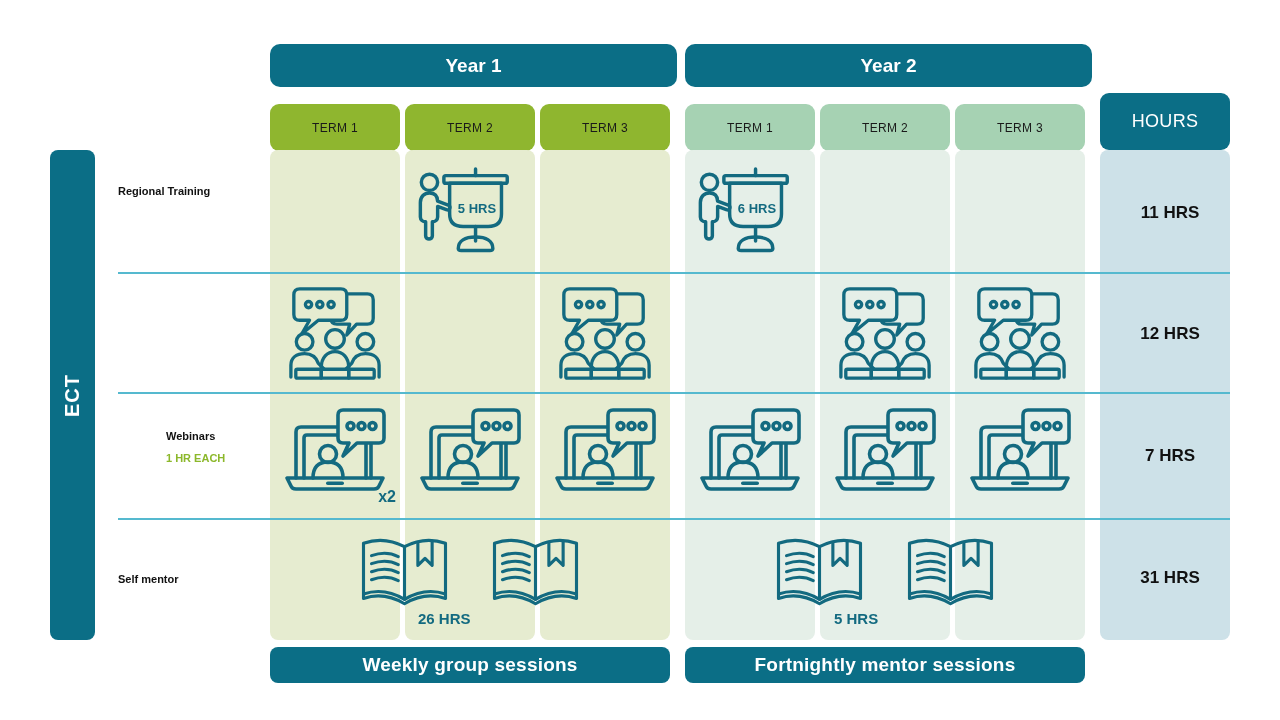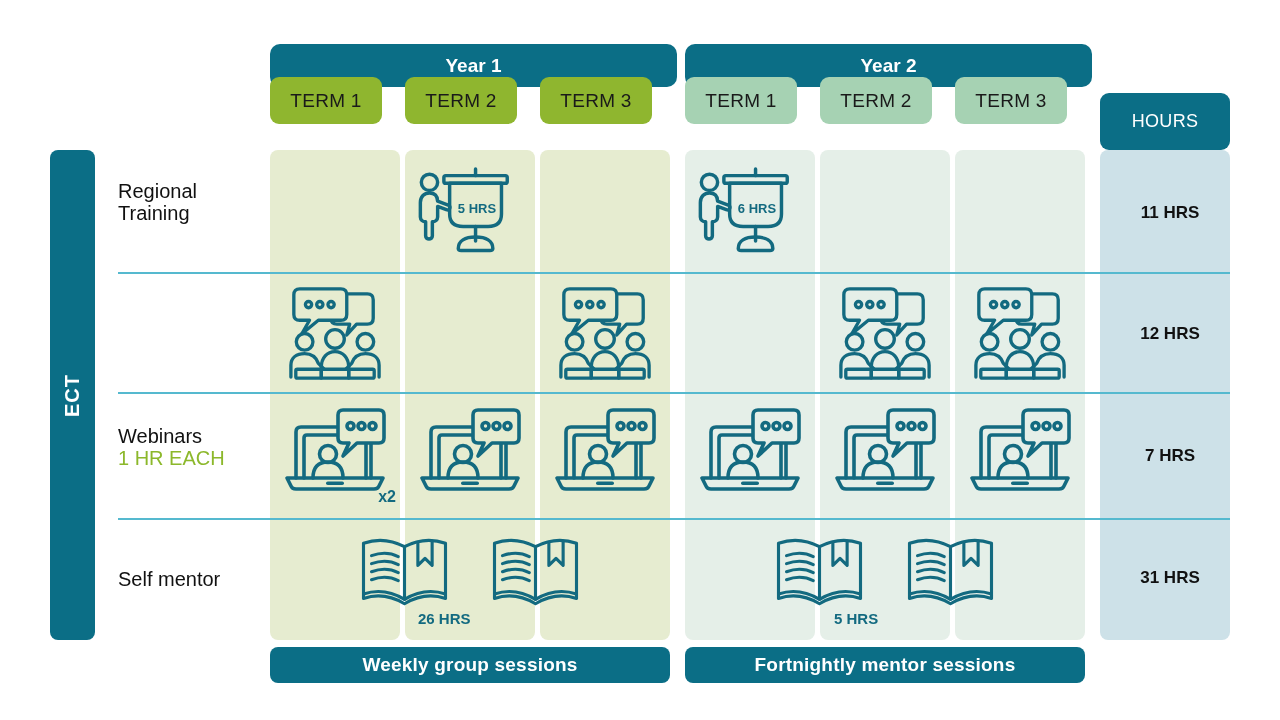--- a/index.html
+++ b/index.html
@@ -7,23 +7,23 @@
   .canvas { position:relative; width:1280px; height:720px; background:#ffffff; overflow:hidden; }
 
   
   .year-bar { position:absolute; top:44px; height:43px; width:407px; background:#0B6E86;
               border-radius:10px; color:#fff; font-weight:bold; font-size:19px;
               display:flex; align-items:center; justify-content:center; }
   .year-bar.y1 { left:270px; }
   .year-bar.y2 { left:685px; }
 
   
-  .term-chip { position:absolute; top:77px; height:47px; width:112px; border-radius:9px;
+  .term-chip { position:absolute; top:104px; height:47px; width:130px; border-radius:9px;
                display:flex; align-items:center; justify-content:center;
-               font-size:19px; color:#1a1a1a; letter-spacing:.3px; }
+               font-size:12px; color:#1a1a1a; letter-spacing:.3px; }
   .term-chip.g { background:#8FB62F; }
   .term-chip.m { background:#A6D2B3; }
   .t1 { left:270px; } .t2 { left:405px; } .t3 { left:540px; }
   .t4 { left:685px; } .t5 { left:820px; } .t6 { left:955px; }
   .hours-chip { position:absolute; top:93px; left:1100px; width:130px; height:57px;
                 background:#0B6E86; border-radius:9px; color:#fff; font-size:18px;
                 display:flex; align-items:center; justify-content:center; letter-spacing:.3px; }
 
   
   .ect-bar { position:absolute; left:50px; top:150px; width:45px; height:490px;
@@ -34,23 +34,23 @@
   .strip { position:absolute; top:150px; height:490px; width:130px; border-radius:8px; z-index:1; }
   .strip.y1 { background:#E6ECD0; }
   .strip.y2 { background:#E5EFE8; }
   .strip.hrs { background:#CDE1E8; left:1100px; }
 
   
   .divider { position:absolute; left:118px; width:1112px; height:2px; background:#55B9CF; z-index:2; }
   .d1 { top:272px; } .d2 { top:392px; } .d3 { top:518px; }
 
   
-  .row-label { position:absolute; left:118px; width:138px; font-size:20px; font-weight:normal;
+  .row-label { position:absolute; left:118px; width:138px; font-size:11px; font-weight:bold;
                color:#111; line-height:22px; z-index:3; }
-  .rl1 { top:180px; } .rl2 { top:300px; } .rl3 { top:425px; } .rl4 { top:568px; }
+  .rl1 { top:180px; } .rl2 { top:300px; } .rl3 { top:425px;margin-left:48px; } .rl4 { top:568px; }
   .sub-label { color:#8CB82B; }
 
   
   .hours-val { position:absolute; left:1100px; width:140px; text-align:center;
                font-size:17px; font-weight:bold; color:#111; z-index:3; }
   .hv1 { top:203px; } .hv2 { top:324px; } .hv3 { top:446px; } .hv4 { top:568px; }
 
   
   .footer-bar { position:absolute; top:647px; height:36px; width:400px; background:#0B6E86;
                 border-radius:8px; color:#fff; font-weight:bold; font-size:19px;

